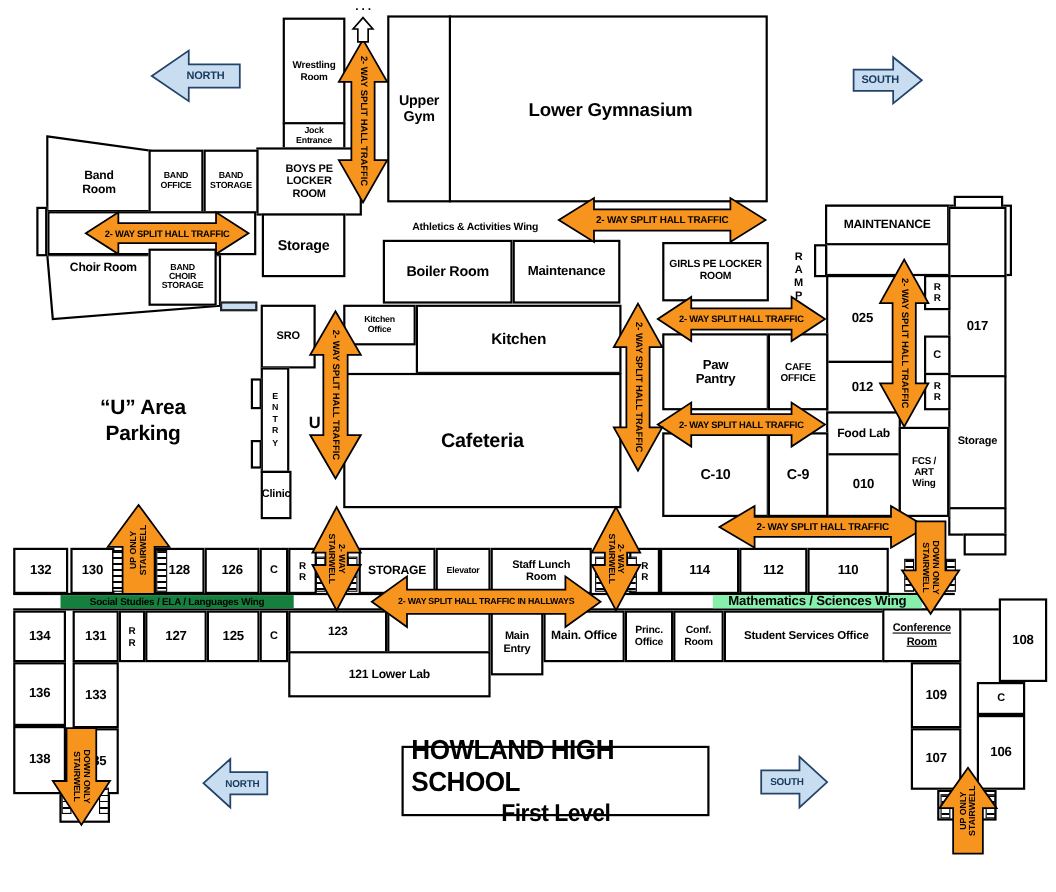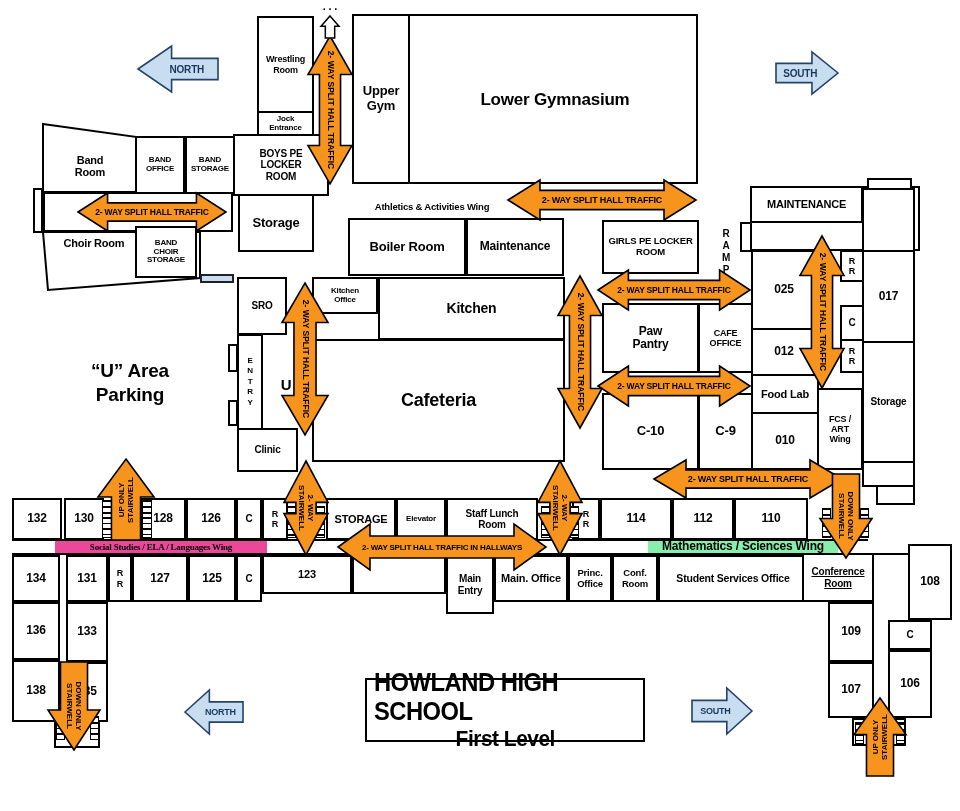--- a/index.html
+++ b/index.html
@@ -112,21 +112,21 @@
   <div class="room" style="left:378px;top:277px;width:187px;height:63px;font-size:14px;">Kitchen</div>
   <div class="room" style="left:312px;top:339px;width:253px;height:123px;font-size:18px;">Cafeteria</div>
   <div class="room" style="left:237px;top:334px;width:26px;height:96px;font-size:8px;line-height:1.3;">E
 N
 T
 R
 Y</div>
   <div class="room" style="left:228px;top:344px;width:10px;height:28px;"></div>
   <div class="room" style="left:228px;top:400px;width:10px;height:26px;"></div>
   <div class="lbl" style="left:276px;top:374px;width:20px;height:22px;font-size:15px;">U</div>
-  <div class="room" style="left:237px;top:428px;width:61px;height:44px;font-size:10px;">Clinic</div>
+  <div class="room" style="left:237px;top:428px;width:28px;height:44px;font-size:10px;">Clinic</div>
 
   <div class="room" style="left:602px;top:303px;width:97px;height:70px;font-size:12px;">Paw
 Pantry</div>
   <div class="room" style="left:698px;top:303px;width:55px;height:70px;font-size:9px;">CAFE
 OFFICE</div>
   <div class="room" style="left:602px;top:393px;width:97px;height:77px;font-size:13px;">C-10</div>
   <div class="room" style="left:698px;top:393px;width:55px;height:77px;font-size:13px;">C-9</div>
 
   <div class="lbl" style="left:50px;top:356px;width:160px;height:54px;font-size:19px;line-height:1.25;">“U”  Area
 Parking</div>
@@ -143,32 +143,33 @@
   <div class="room" style="left:446px;top:498px;width:92px;height:42px;font-size:10px;">Staff Lunch
 Room</div>
   <div class="room" style="left:572px;top:498px;width:28px;height:42px;font-size:9px;">R
 R</div>
   <div class="room" style="left:600px;top:498px;width:72px;height:42px;font-size:12px;">114</div>
   <div class="room" style="left:672px;top:498px;width:62px;height:42px;font-size:12px;">112</div>
   <div class="room" style="left:734px;top:498px;width:74px;height:42px;font-size:12px;">110</div>
 
   <div class="wline" style="left:12px;top:539px;width:856px;height:2px;"></div>
   <div class="wline" style="left:12px;top:553px;width:920px;height:2px;"></div>
-  <div class="lbl" style="left:55px;top:541px;width:212px;height:12px;font-size:9px;background:#ec4899;z-index:2;font-family:Liberation Serif, serif;">Social Studies / ELA / Languages Wing</div>
+  <div class="lbl" style="left:55px;top:541px;width:212px;height:12px;font-size:9px;background:#15803d;z-index:2;">Social Studies / ELA / Languages Wing</div>
   <div class="lbl" style="left:648px;top:541px;width:190px;height:12px;font-size:12px;background:#86efac;z-index:2;">Mathematics / Sciences Wing</div>
 
   <div class="room" style="left:12px;top:555px;width:48px;height:47px;font-size:12px;">134</div>
   <div class="room" style="left:66px;top:555px;width:42px;height:47px;font-size:12px;">131</div>
   <div class="room" style="left:108px;top:555px;width:24px;height:47px;font-size:9px;">R
 R</div>
   <div class="room" style="left:132px;top:555px;width:56px;height:47px;font-size:12px;">127</div>
   <div class="room" style="left:188px;top:555px;width:48px;height:47px;font-size:12px;">125</div>
   <div class="room" style="left:236px;top:555px;width:26px;height:47px;font-size:10px;">C</div>
   <div class="room" style="left:262px;top:555px;width:90px;height:39px;font-size:11px;">123</div>
   <div class="room" style="left:352px;top:555px;width:94px;height:39px;"></div>
+  <div class="room" style="left:262px;top:592px;width:184px;height:42px;font-size:11px;">121 Lower Lab</div>
   <div class="room" style="left:446px;top:555px;width:48px;height:59px;font-size:10px;">Main
 Entry</div>
   <div class="room" style="left:494px;top:555px;width:74px;height:47px;font-size:11px;">Main. Office</div>
   <div class="room" style="left:568px;top:555px;width:44px;height:47px;font-size:9.5px;">Princ.
 Office</div>
   <div class="room" style="left:612px;top:555px;width:46px;height:47px;font-size:9.5px;">Conf.
 Room</div>
   <div class="room" style="left:658px;top:555px;width:150px;height:47px;font-size:10.5px;">Student Services Office</div>
   <div class="room" style="left:802px;top:553px;width:72px;height:49px;font-size:10px;text-decoration:underline;">Conference
 Room</div>

